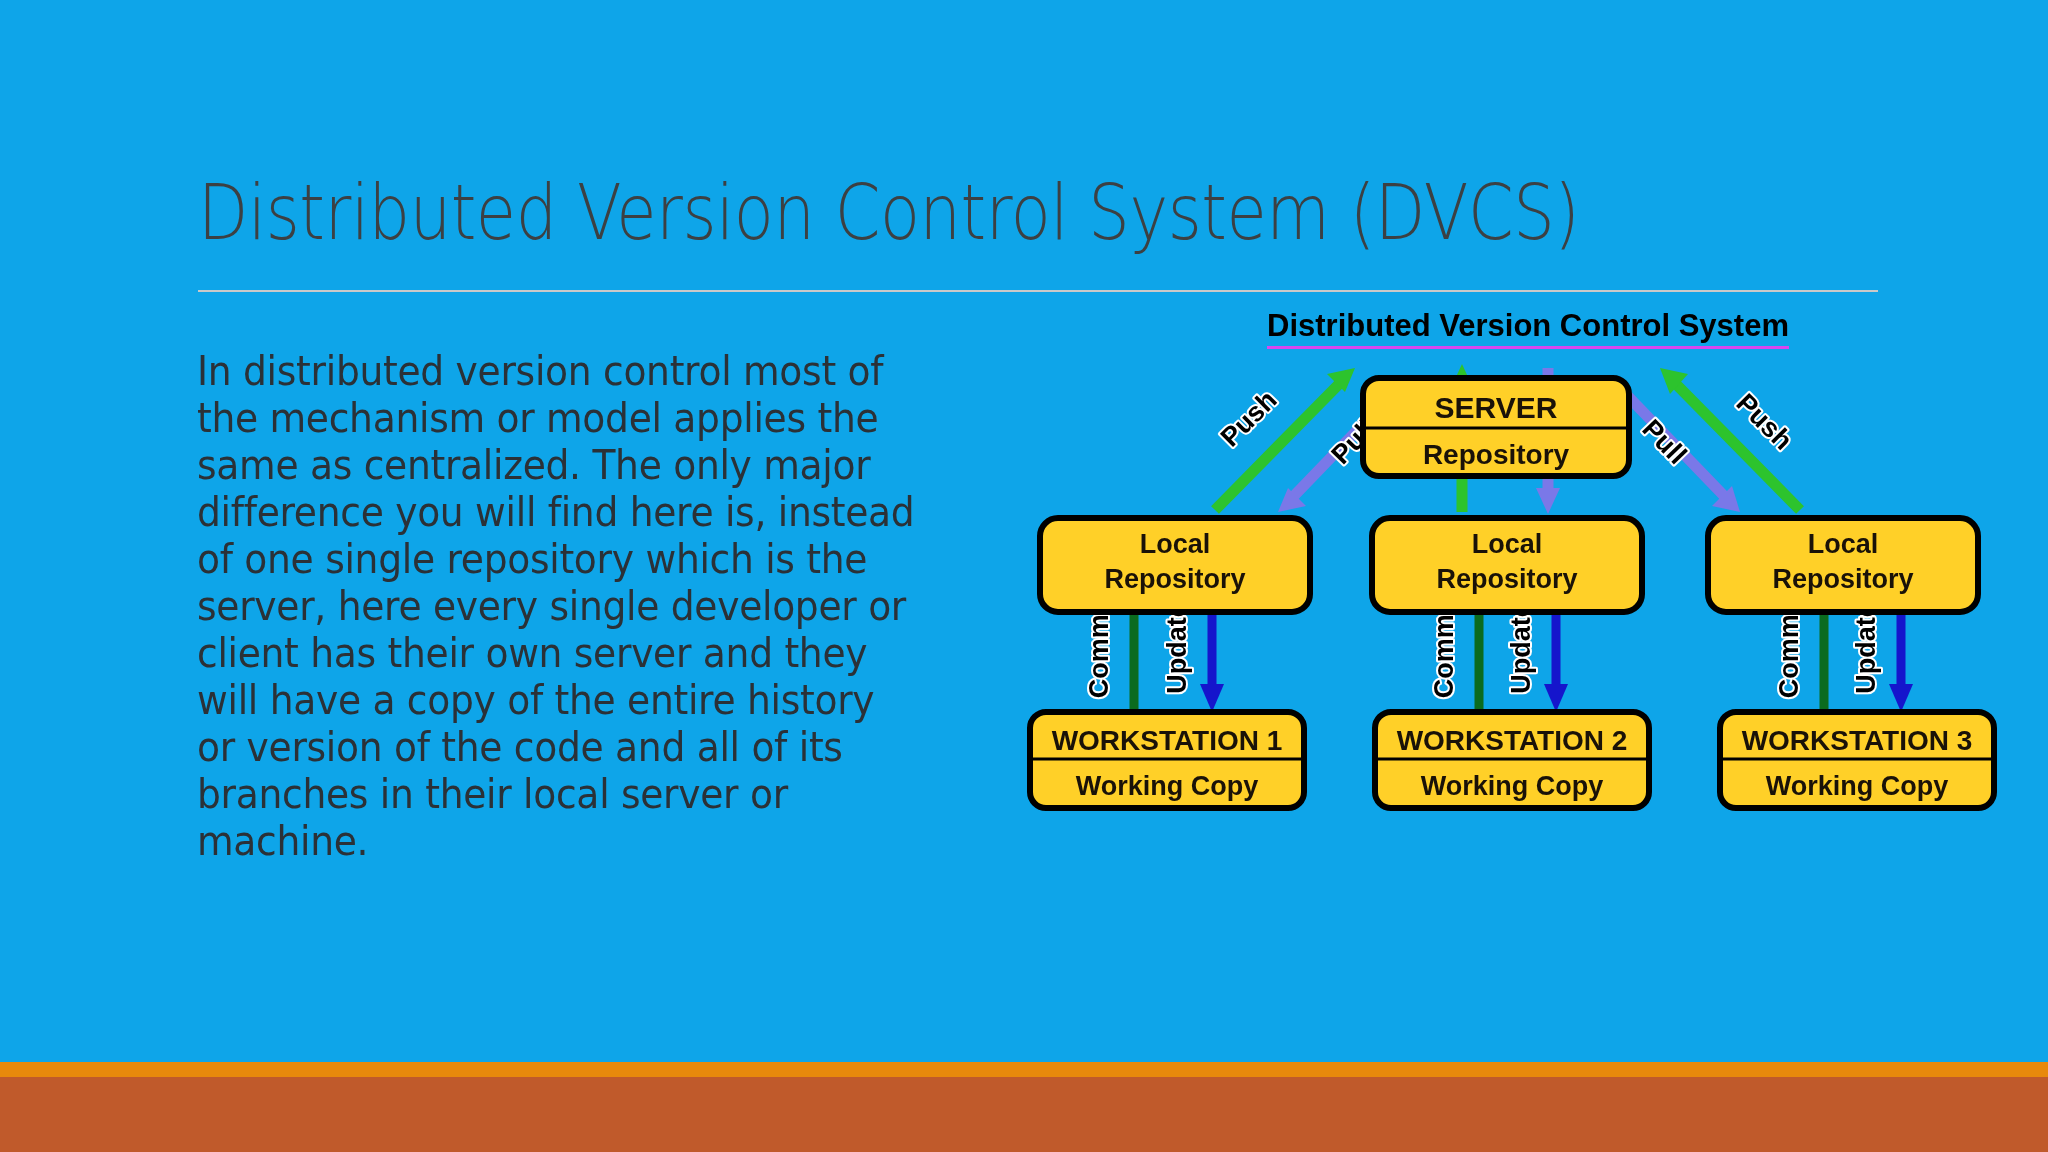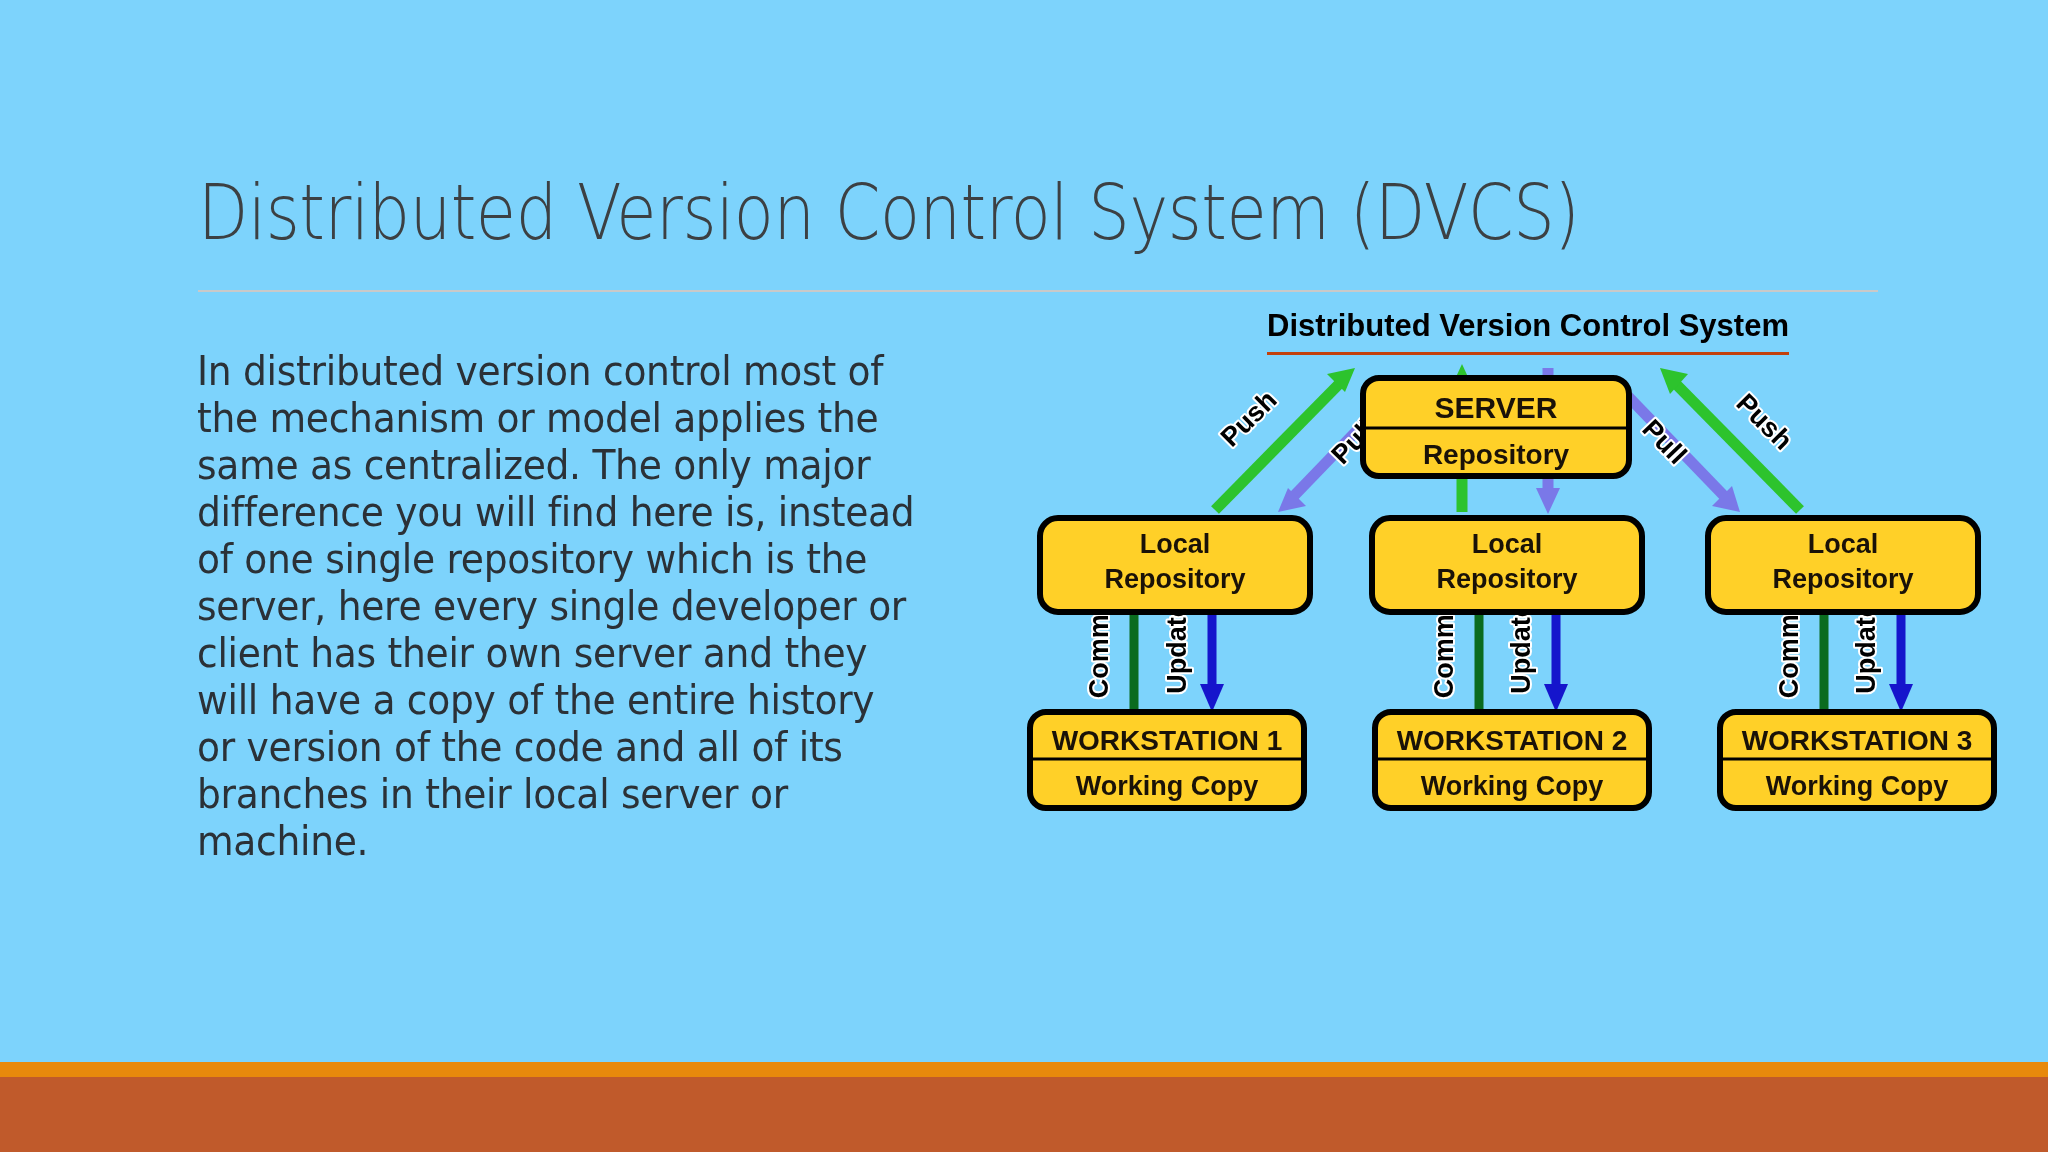--- a/index.html
+++ b/index.html
@@ -3,21 +3,21 @@
 <meta charset="utf-8">
 <style>
   html,body{margin:0;padding:0;}
   body{
     width:2048px;height:1152px;
     background:#FFFFFF;
     font-family:"Liberation Sans", sans-serif;
     overflow:hidden;
     position:relative;
   }
-  .slide{position:absolute;inset:0;background:#7dd3fc;}
+  .slide{position:absolute;inset:0;background:#0ea5e9;}
 
   
   #slide-title{
     position:absolute;left:198px;top:168px;
     font-family:"DejaVu Sans", sans-serif;
     font-weight:300;
     font-size:76px;
     letter-spacing:-0.5px;
     color:#3C4043;
     white-space:nowrap;
@@ -58,22 +58,22 @@
   }
   #diagram-title{
     position:absolute;left:0;top:8px;width:1048px;
     text-align:center;
     font-family:"Liberation Sans", sans-serif;
     font-weight:bold;
     font-size:31px;
     color:#000000;
   }
   #diagram-title span{
-    border-bottom:3px solid #c2410c;
-    padding-bottom:9px;
+    border-bottom:3px solid #d946ef;
+    padding-bottom:3px;
     margin-left:8px;
   }
   #diagram-svg{position:absolute;left:0;top:0;width:1048px;height:740px;}
 
   .boxlabel{
     font-family:"Liberation Sans", sans-serif;
     font-weight:bold;
     fill:#1a1208;
     text-anchor:middle;
   }

